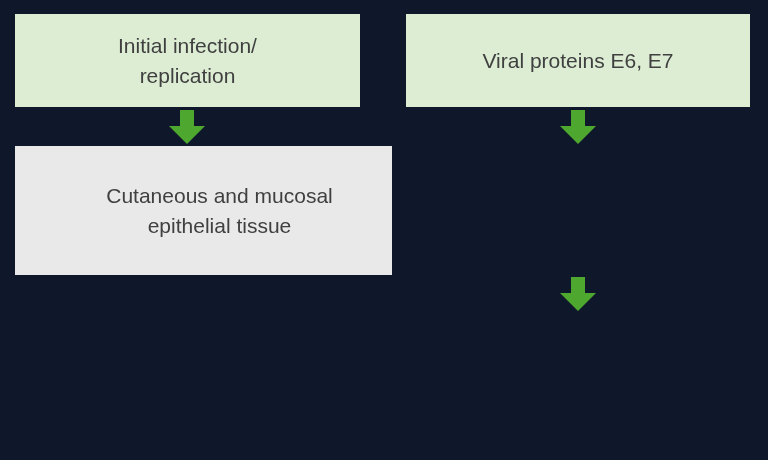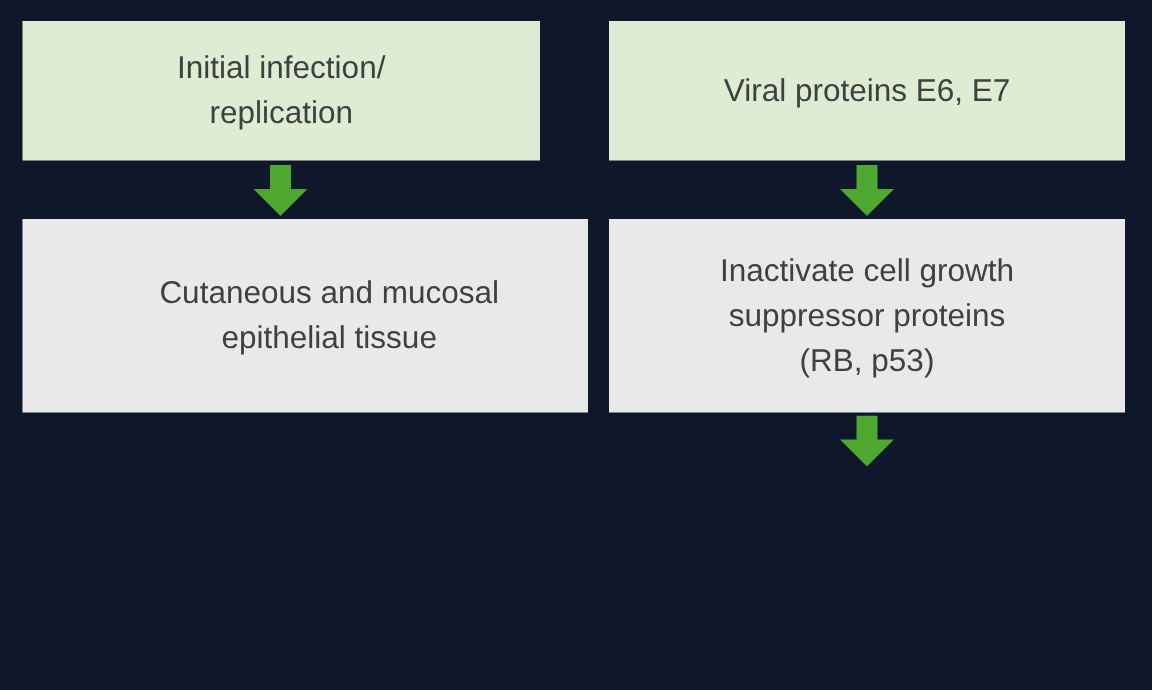--- a/index.html
+++ b/index.html
@@ -60,23 +60,20 @@
   <div class="box gray pos-l2">Cutaneous and mucosal
 epithelial tissue</div>
 
   <div class="box green pos-r1">Viral proteins E6, E7</div>
 
   <svg class="arrow pos-ra1" viewBox="0 0 36 34" aria-hidden="true">
     <rect x="11" y="0" width="14" height="17" fill="#4ea72e"></rect>
     <polygon points="0,16 36,16 18,34" fill="#4ea72e"></polygon>
   </svg>
 
-  <div class="box gray pos-r2">Inactivate cell growth
-suppressor proteins
-(RB, p53)</div>
 
   <svg class="arrow pos-ra2" viewBox="0 0 36 34" aria-hidden="true">
     <rect x="11" y="0" width="14" height="17" fill="#4ea72e"></rect>
     <polygon points="0,16 36,16 18,34" fill="#4ea72e"></polygon>
   </svg>
 
 
 </div>
 
 </body></html>

